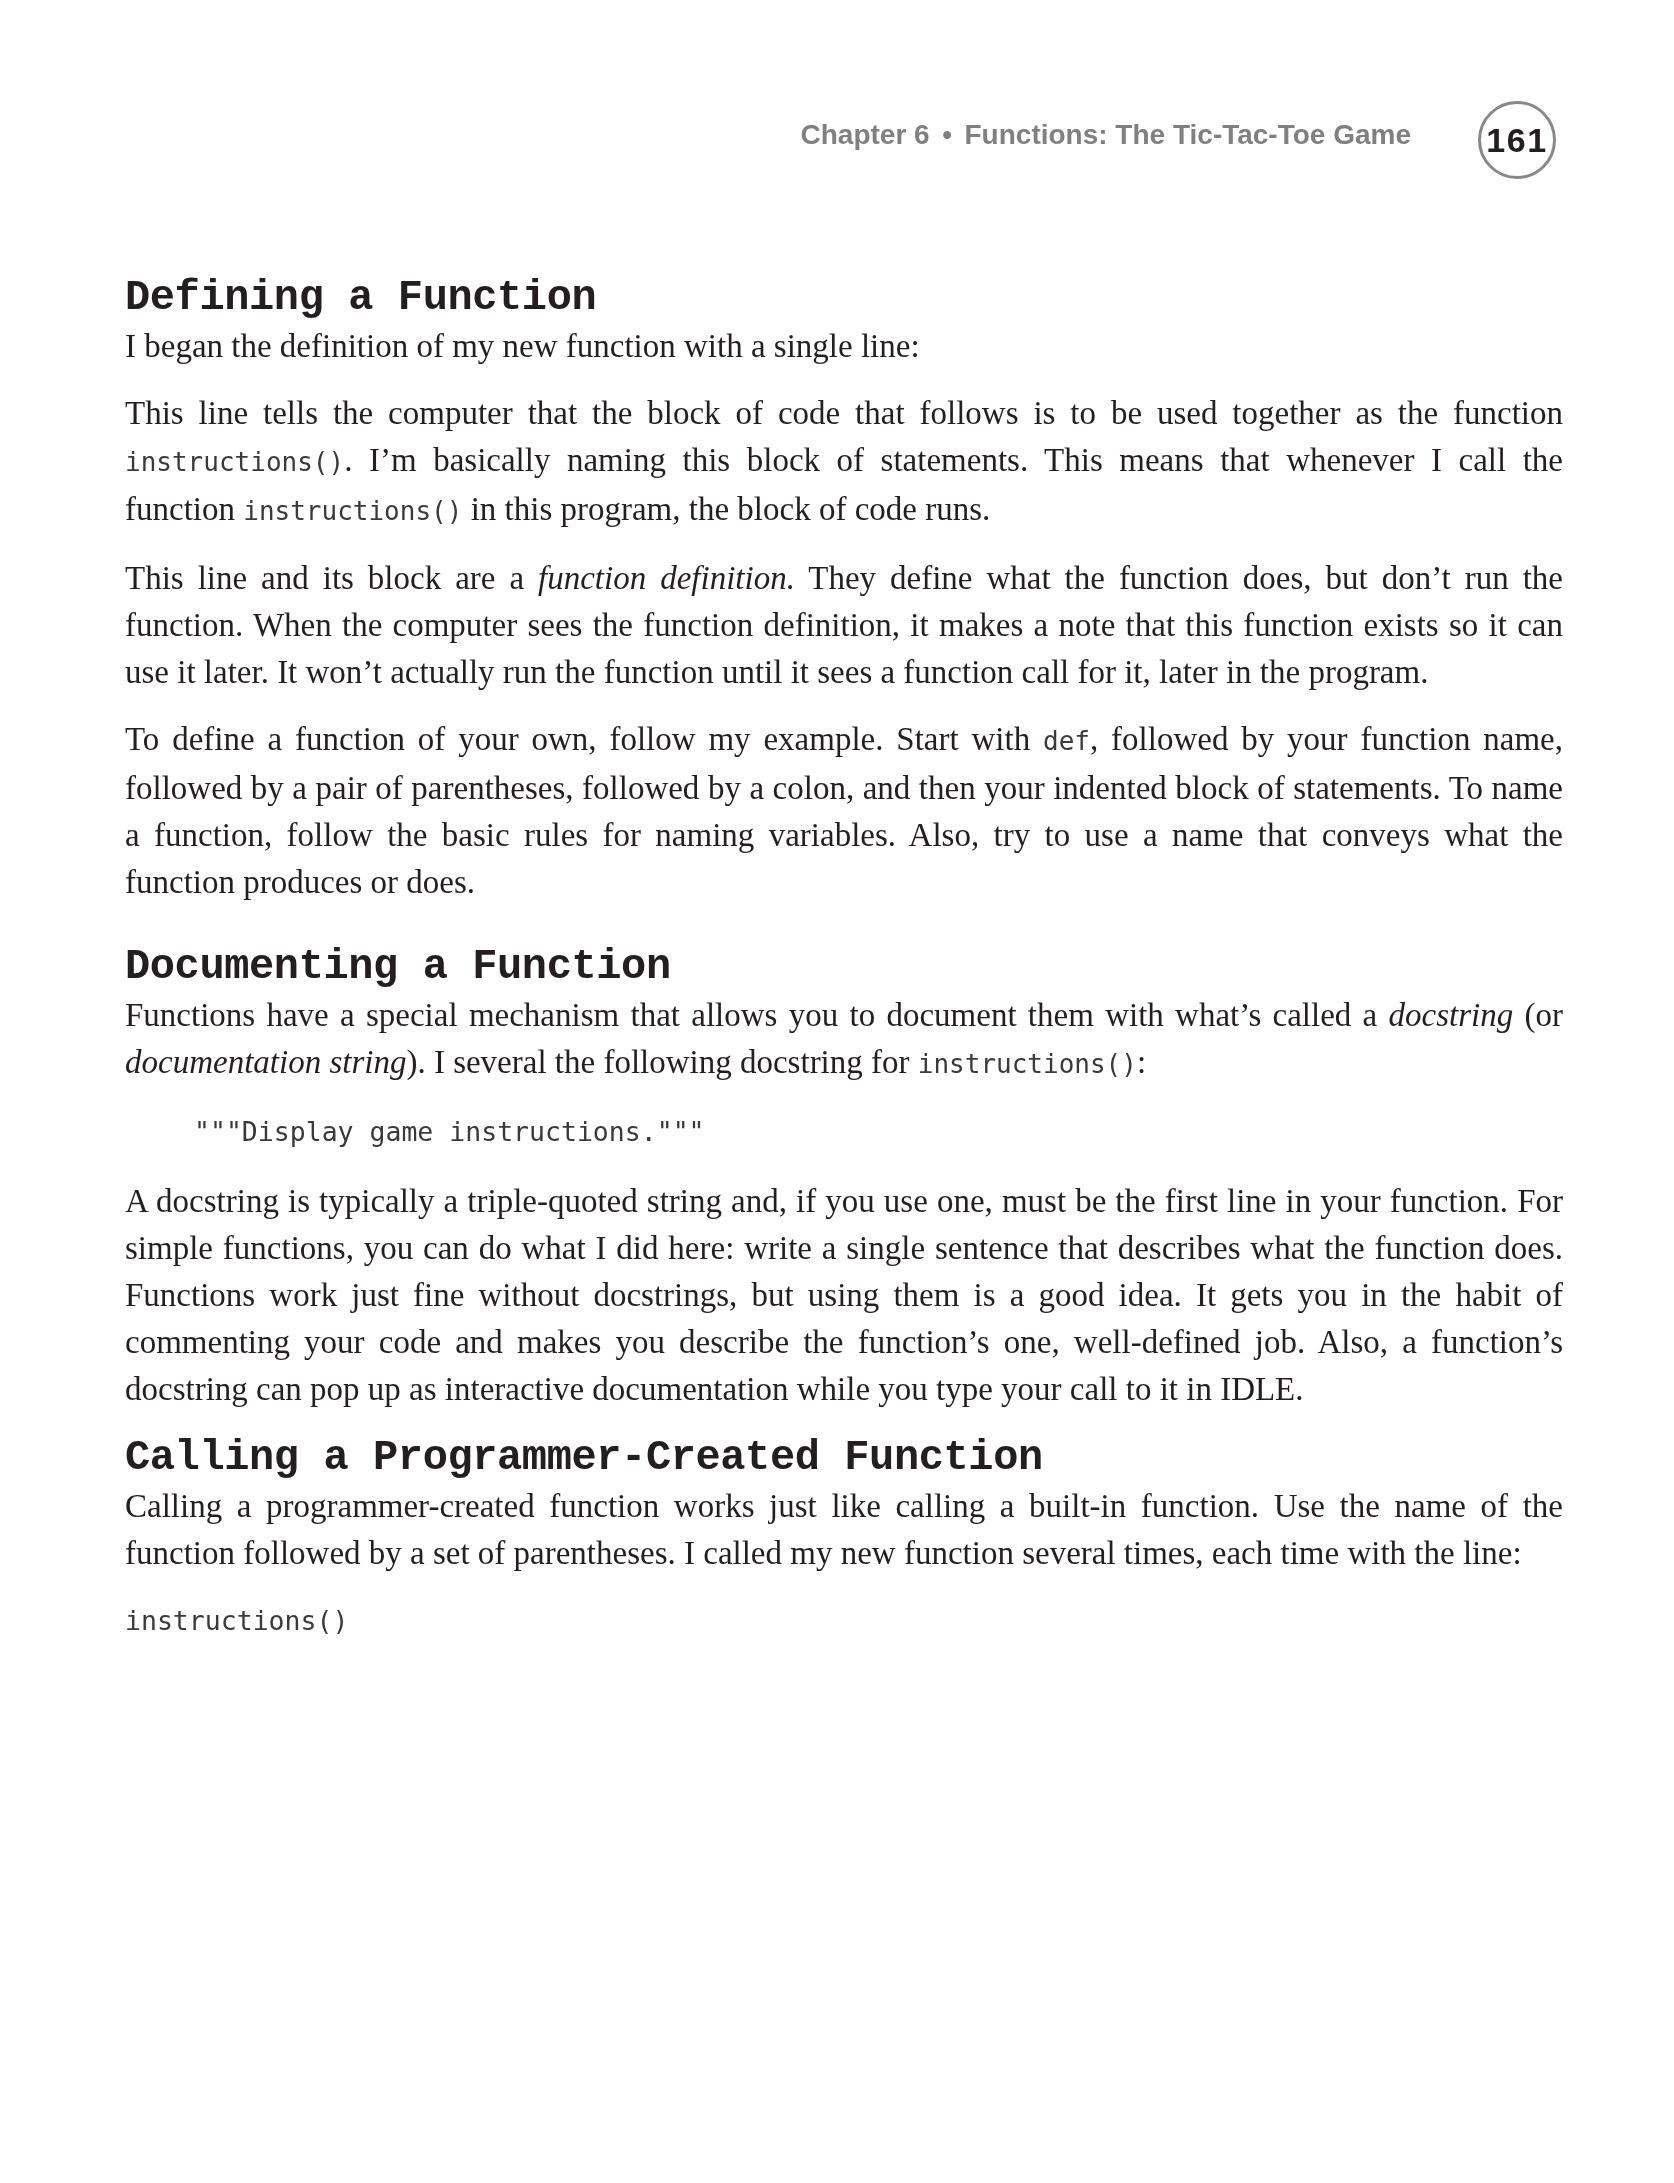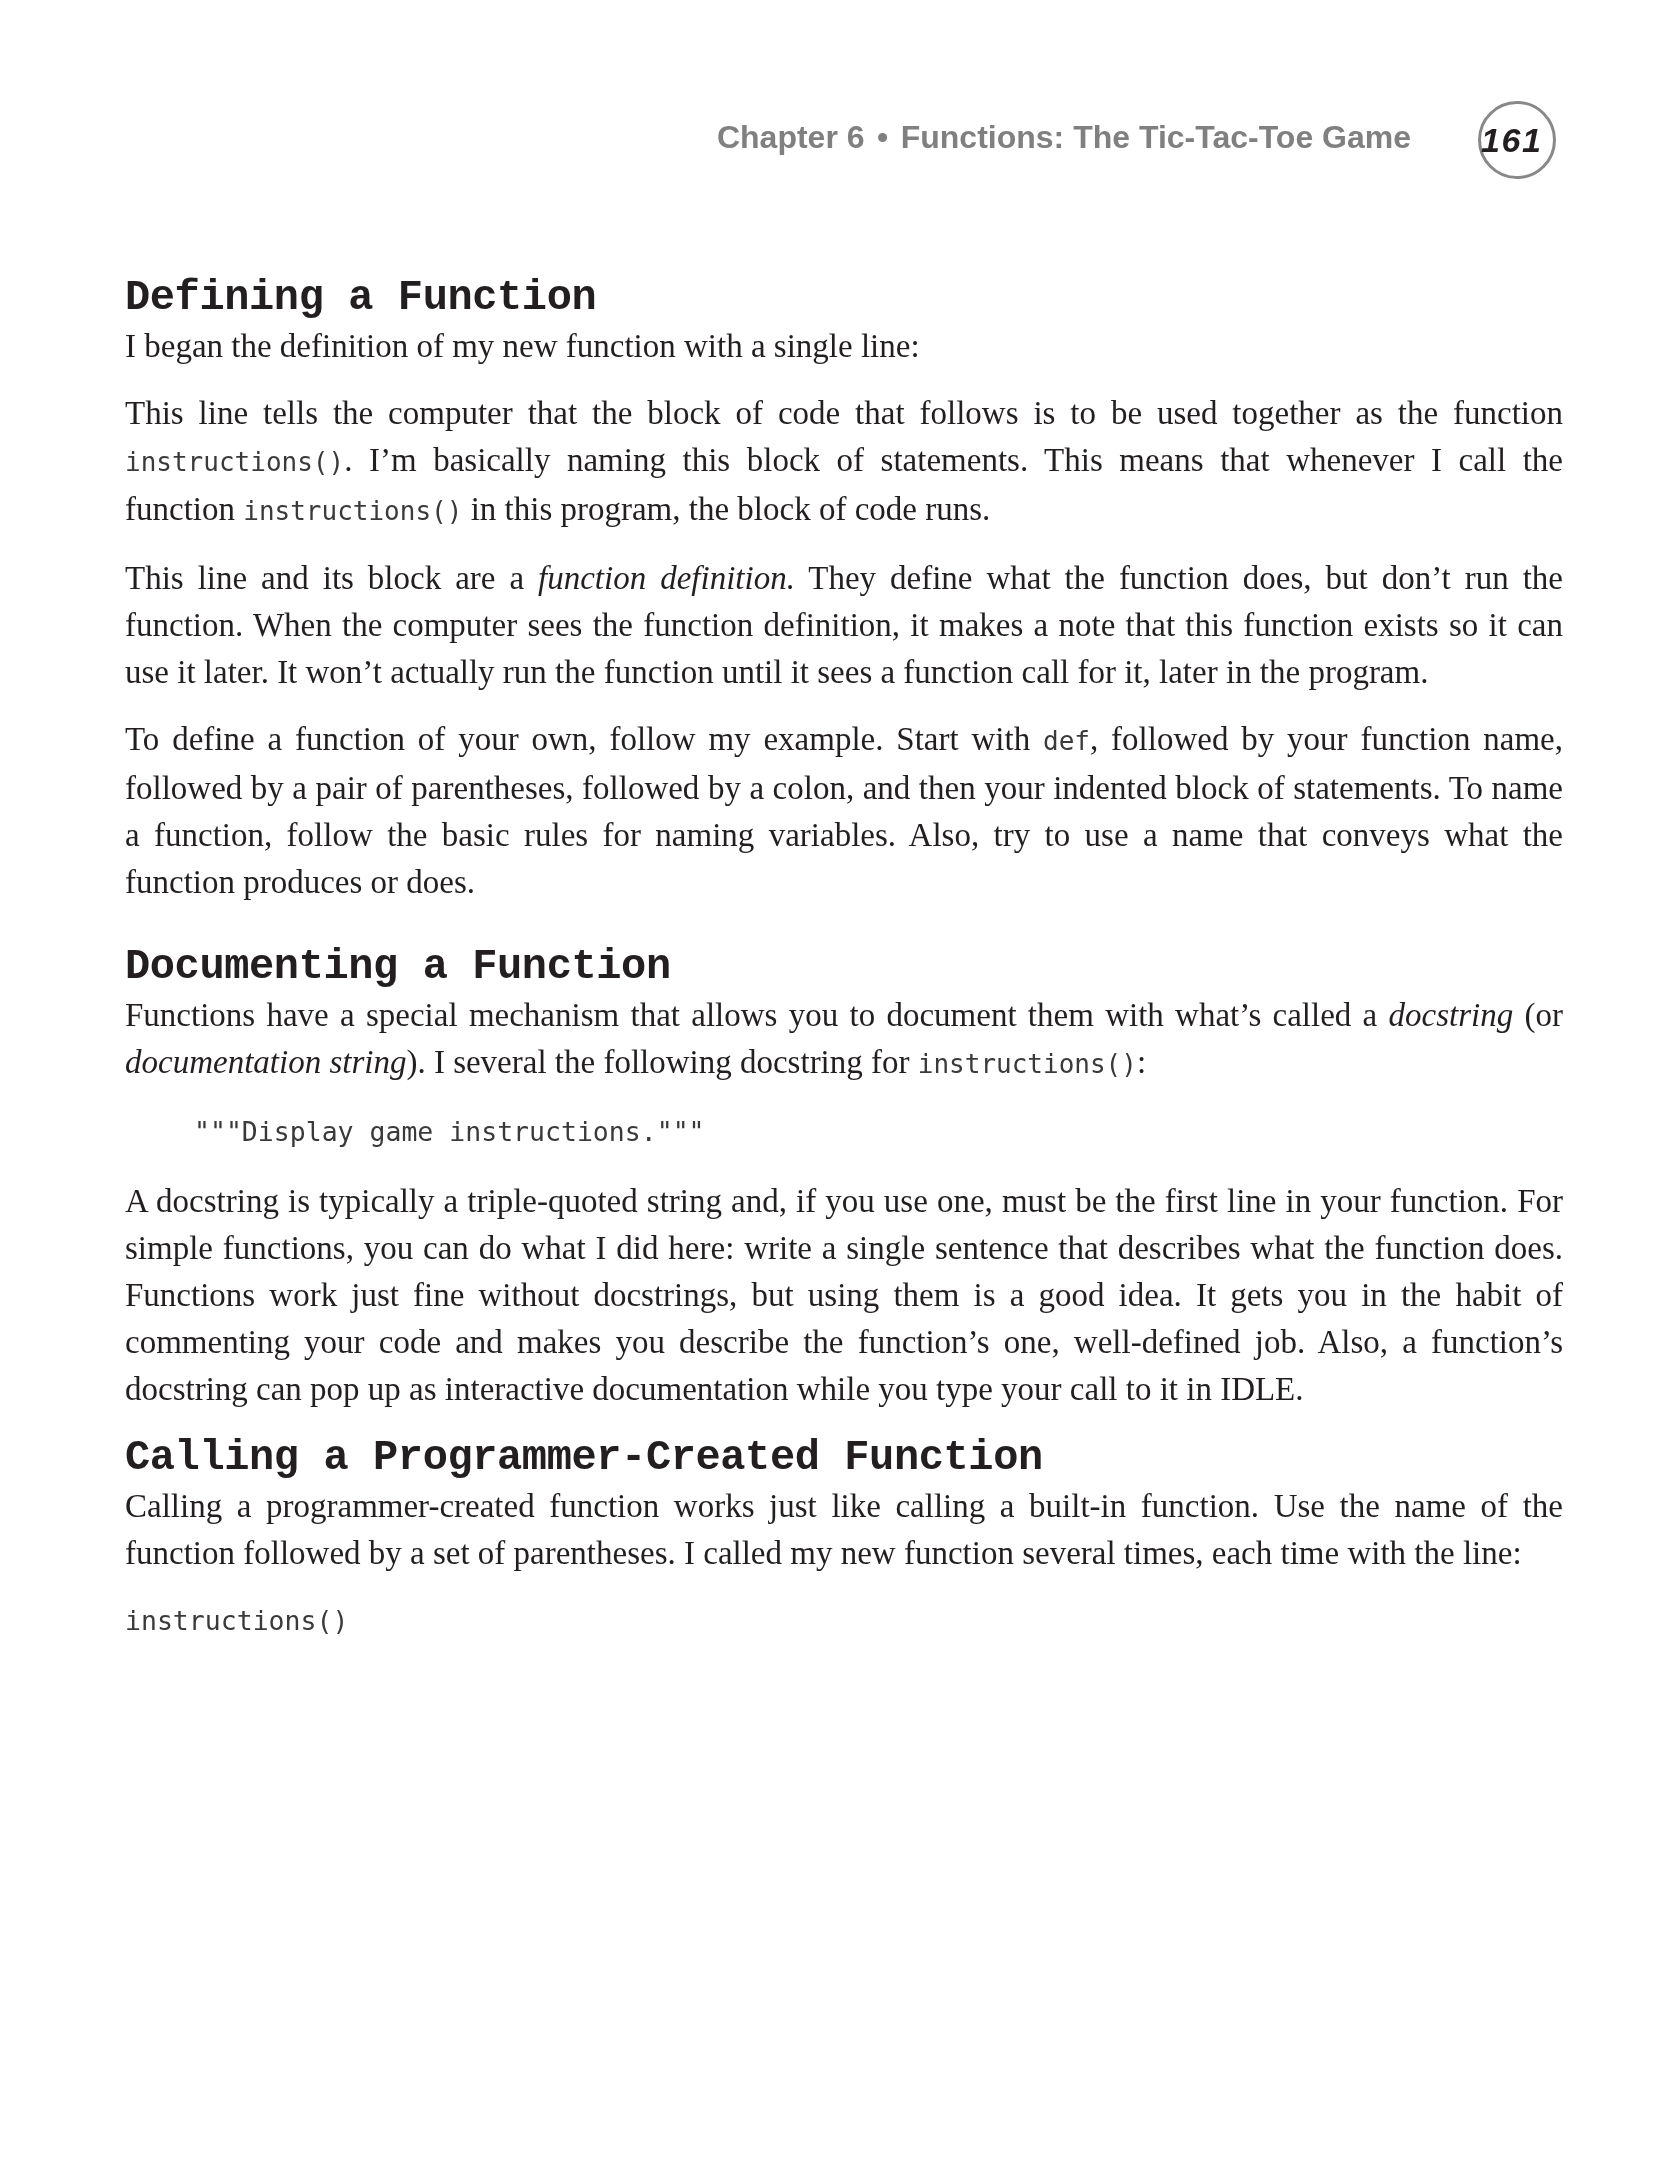--- a/index.html
+++ b/index.html
@@ -1,29 +1,28 @@
 <!DOCTYPE html>
 <html style="font-size:12.5px"><head>
 <meta charset="utf-8">
 <style>
   html, body { margin: 0; padding: 0; background: #ffffff; }
   body { width: 1675px; height: 2183px; position: relative; overflow: hidden; color: #231f20; }
   .running-head {
     position: absolute; left: 0; top: 119px; width: 1411px; text-align: right;
-    font-family: "Liberation Sans", sans-serif; font-weight: bold; font-size: 32px;
+    font-family: "Liberation Sans", sans-serif; font-weight: bold; font-size: 28px;
     color: #808080; letter-spacing: 0px;
   }
   .running-head .bullet { margin: 0 12.5px; }
   .page-num {
     position: absolute; left: 1478px; top: 101px; width: 78px; height: 78px;
     border: 3.9px solid #888888; border-radius: 50%; box-sizing: border-box;
-    display: flex; align-items: center; justify-content: flex-start;
+    display: flex; align-items: center; justify-content: center;
     font-family: "Liberation Sans", sans-serif; font-weight: bold; font-size: 34px; color: #231f20;
     letter-spacing: 1.6px;
-    font-style: italic;
   }
   .content { position: absolute; left: 125px; top: 273px; width: 1438px; }
   h2 {
     font-family: Liberation Mono, monospace; font-weight: bold; font-size: 42px;
     margin: 0; line-height: 50px; color: #231f20; letter-spacing: -0.4px;
   }
   p {
     font-family: "Liberation Serif", serif; font-size: 33px; line-height: 47px;
     margin: 0 0 20px 0; text-align: justify; color: #231f20;
   }

